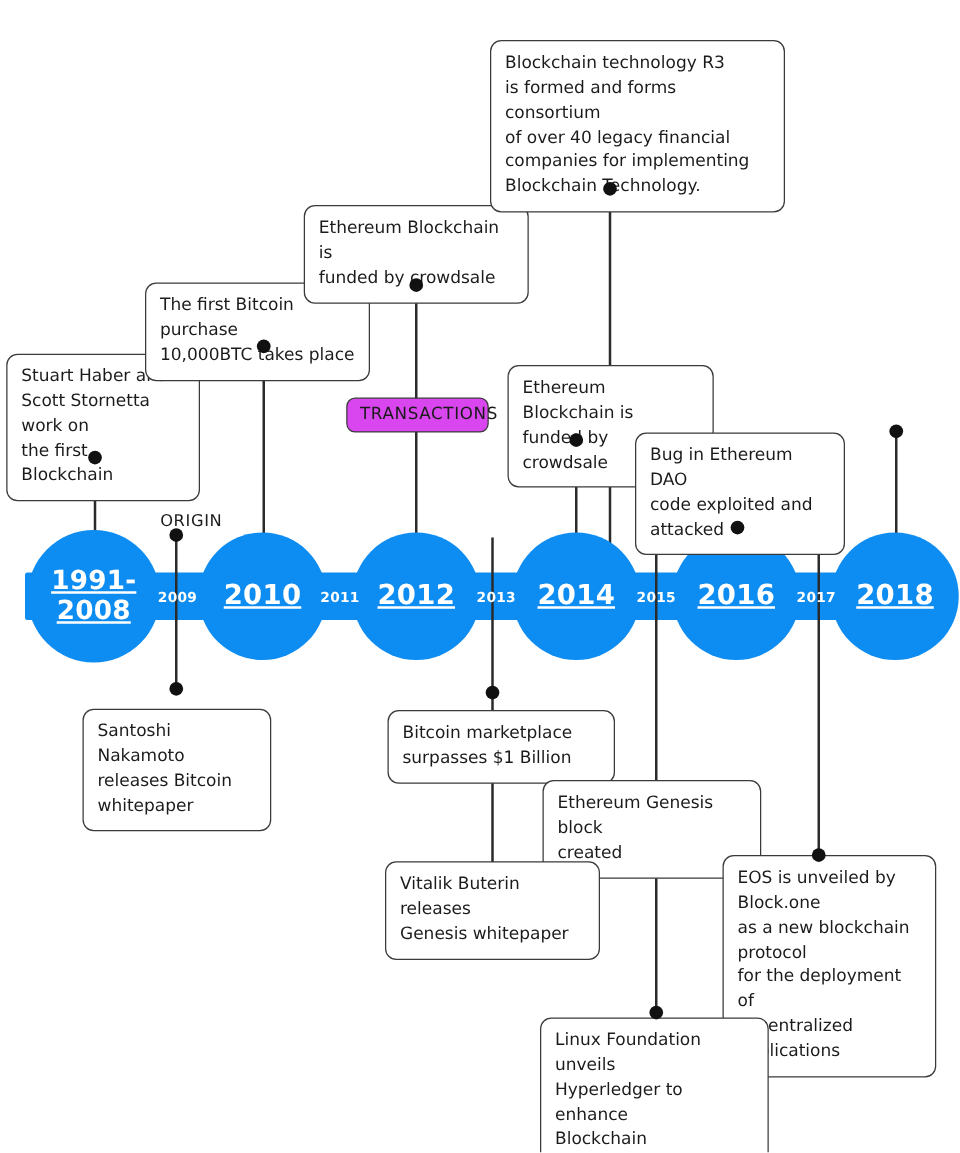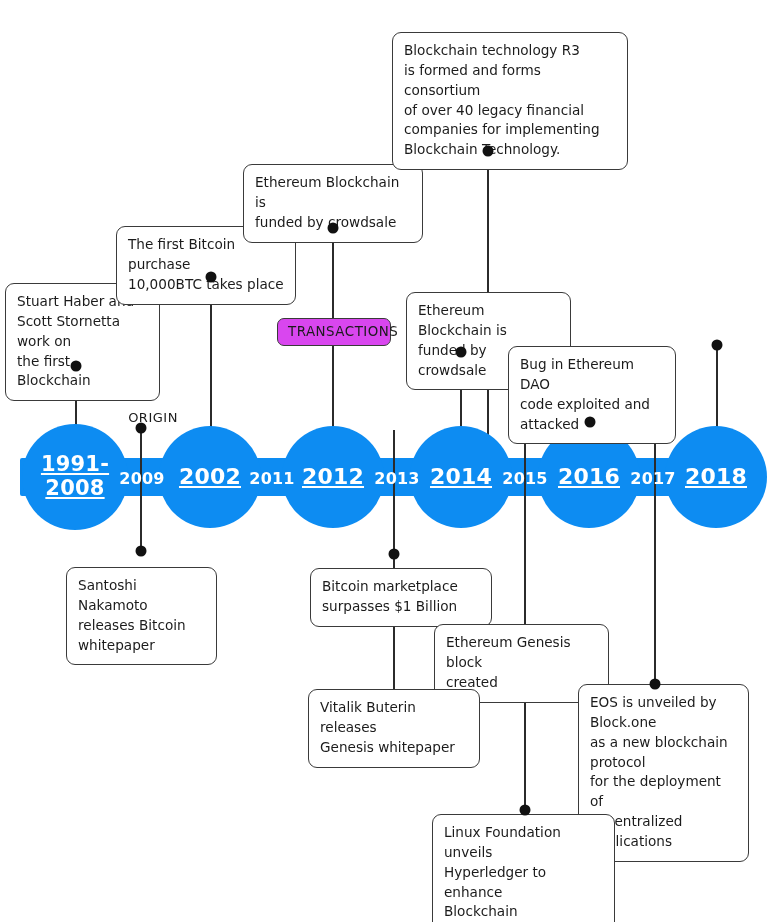--- a/index.html
+++ b/index.html
@@ -33,21 +33,21 @@
     line-height:1.12;
     letter-spacing:.2px;
     z-index:3;
     text-decoration:underline;
   }
   .node span{display:block;white-space:pre-line;}
   .interyear{
     position:absolute;
     color:#ffffff;
     font-weight:bold;
-    font-size:16px;
+    font-size:11px;
     letter-spacing:.2px;
     z-index:4;
     text-align:center;
     transform:translate(-50%,-50%);
     white-space:nowrap;
   }
   
   .box{
     position:absolute;
     box-sizing:border-box;
@@ -118,21 +118,21 @@
   <div class="conn" style="left:654.2px; top:428px; height:258px;"></div>
   <div class="conn" style="left:716.2px; top:345px; height:92px;"></div>
 
   <div class="spine" style="left:20px; top:458px; width:735px; height:38px;"></div>
 
   <div class="node" style="left:22px; top:424px; width:106px; height:106px; font-size:21px;">
     <span>1991-
 2008</span>
   </div>
   <div class="node" style="left:159px; top:426px; width:102px; height:102px; font-size:22px;">
-    <span>2002</span>
+    <span>2010</span>
   </div>
   <div class="node" style="left:282px; top:426px; width:102px; height:102px; font-size:22px;">
     <span>2012</span>
   </div>
   <div class="node" style="left:410px; top:426px; width:102px; height:102px; font-size:22px;">
     <span>2014</span>
   </div>
   <div class="node" style="left:538px; top:426px; width:102px; height:102px; font-size:22px;">
     <span>2016</span>
   </div>

